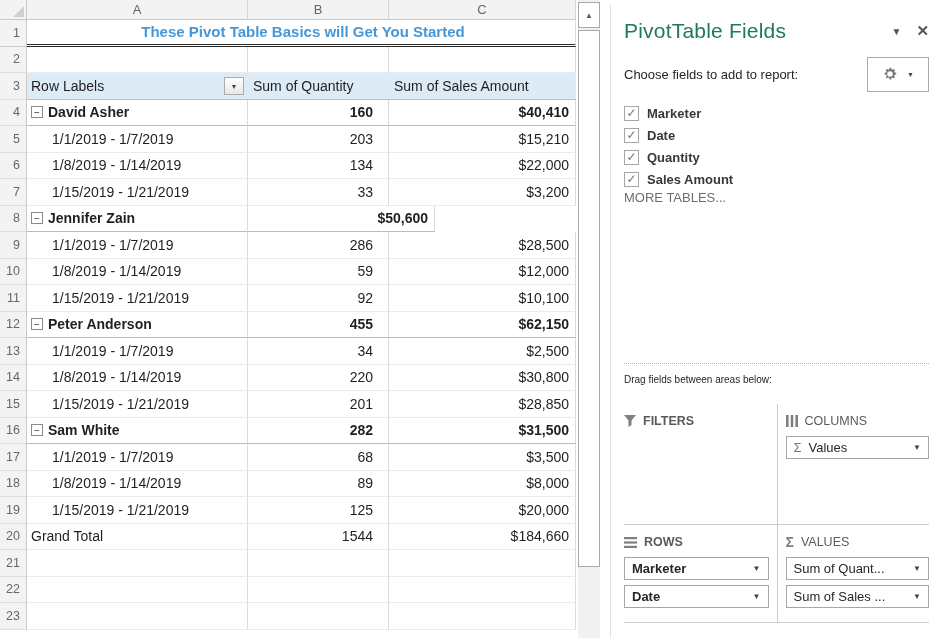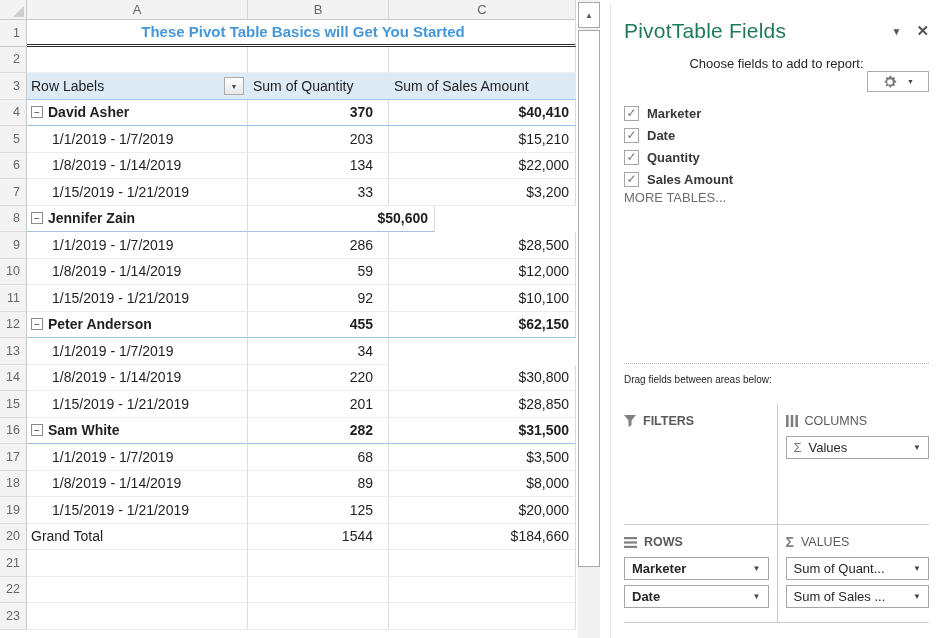--- a/index.html
+++ b/index.html
@@ -36,21 +36,21 @@
   .vscroll { position:absolute; left:578px; top:0; width:22px; height:638px; background:#f1f1f1; }
   .vs-btn { position:absolute; left:0; top:2px; width:22px; height:26px; background:#fff; border:1px solid #a8a8a8; display:flex; align-items:center; justify-content:center; font-size:8px; color:#5a5a5a; }
   .vs-thumb { position:absolute; left:0; top:30px; width:22px; height:537px; background:#fff; border:1px solid #a8a8a8; }
 
   
   .panel { position:absolute; left:610px; top:4px; width:327px; height:638px; background:#fff; border-left:1px solid #e4e4e4; padding:12px 8px 0 13px; }
   .panel-title-row { display:flex; align-items:center; height:30px; }
   .panel-title { font-size:21px; letter-spacing:0.2px; }
   .panel-title-icons { margin-left:auto; display:flex; align-items:center; gap:15px; color:#555; }
   .pt-collapse { font-size:10px; } .pt-close { font-size:15px; font-weight:bold; }
-  .choose-row { margin-top:10px; height:36px; display:flex; align-items:center;flex-direction:column; }
+  .choose-row { margin-top:10px; height:36px; display:flex; align-items:center; }
   .choose-label { font-size:13px; color:#262626; }
   .gear-btn { margin-left:auto; width:62px; height:35px; border:1px solid #ababab; background:#fff; display:flex; align-items:center; justify-content:center; gap:9px; }
   .gear-btn .arrow { font-size:7px; color:#444; }
   .fields { margin-top:10px; }
   .field-item { height:22px; display:flex; align-items:center; gap:8px; }
   .checkbox { width:15px; height:15px; border:1px solid #a6a6a6; background:#fff; display:flex; align-items:center; justify-content:center; font-size:12px; color:#757575; flex:0 0 auto; }
   .field-label { font-size:13px; font-weight:bold; color:#383838; }
   .more-tables { font-size:13px; color:#6e6e6e; }
   .dotted-divider { margin-top:158px; border-top:1px dotted #b3b3b3; }
   .drag-label { margin-top:10px; font-size:10px; color:#262626; height:18px; }
@@ -93,21 +93,21 @@
         </div>
         <div class="sheet-row row-header">
           <div class="gutter">3</div>
           <div class="cell cA">Row Labels<div class="filter-dropdown">▼</div></div>
           <div class="cell cB">Sum of Quantity</div>
           <div class="cell cC">Sum of Sales Amount</div>
         </div>
         <div class="sheet-row row-subtotal">
           <div class="gutter">4</div>
           <div class="cell cA"><div class="expand-box">−</div>David Asher</div>
-          <div class="cell cB">370</div>
+          <div class="cell cB">160</div>
           <div class="cell cC">$40,410</div>
         </div>
         <div class="sheet-row row-detail">
           <div class="gutter">5</div>
           <div class="cell cA">1/1/2019 - 1/7/2019</div>
           <div class="cell cB">203</div>
           <div class="cell cC">$15,210</div>
         </div>
         <div class="sheet-row row-detail">
           <div class="gutter">6</div>
@@ -147,20 +147,21 @@
         <div class="sheet-row row-subtotal">
           <div class="gutter">12</div>
           <div class="cell cA"><div class="expand-box">−</div>Peter Anderson</div>
           <div class="cell cB">455</div>
           <div class="cell cC">$62,150</div>
         </div>
         <div class="sheet-row row-detail">
           <div class="gutter">13</div>
           <div class="cell cA">1/1/2019 - 1/7/2019</div>
           <div class="cell cB">34</div>
+          <div class="cell cC">$2,500</div>
         </div>
         <div class="sheet-row row-detail">
           <div class="gutter">14</div>
           <div class="cell cA">1/8/2019 - 1/14/2019</div>
           <div class="cell cB">220</div>
           <div class="cell cC">$30,800</div>
         </div>
         <div class="sheet-row row-detail">
           <div class="gutter">15</div>
           <div class="cell cA">1/15/2019 - 1/21/2019</div>

